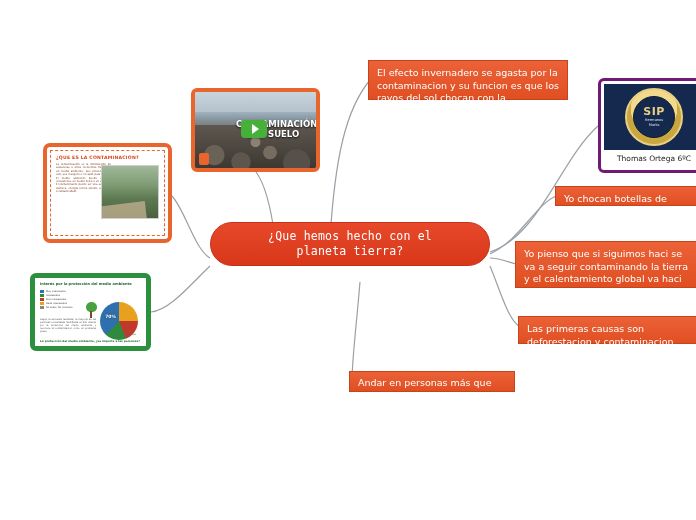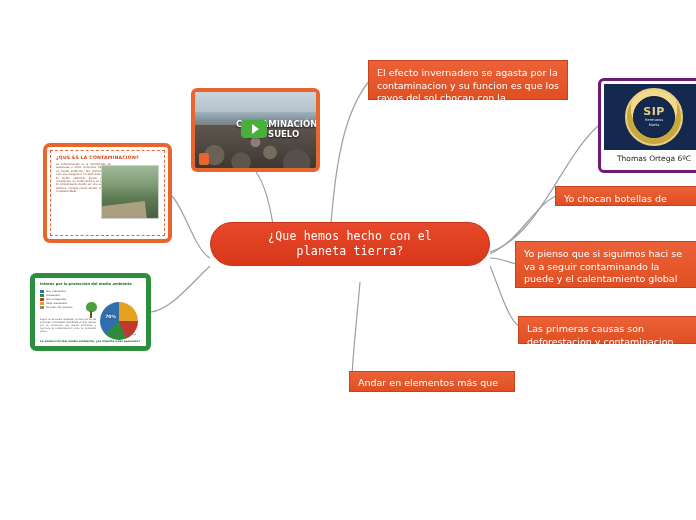--- a/index.html
+++ b/index.html
@@ -410,29 +410,29 @@
 
   <div class="note" style="left:368px; top:60px; width:200px; height:40px;">
     <span>El efecto invernadero se agasta por la contaminacion y su funcion es que los rayos del sol chocan con la atmosferico</span>
   </div>
 
   <div class="note" style="left:555px; top:186px; width:145px; height:20px;">
     <span>Yo chocan botellas de plastico y ta</span>
   </div>
 
   <div class="note" style="left:515px; top:241px; width:185px; height:47px;">
-    <span>Yo pienso que si siguimos haci se va a seguir contaminando la puede y el calentamiento global va subir la temperatura</span>
+    <span>Yo pienso que si siguimos haci se va a seguir contaminando la tierra y el calentamiento global va haci la temperatura</span>
   </div>
 
   <div class="note" style="left:518px; top:316px; width:180px; height:28px;">
     <span>Las primeras causas son deforestacion y contaminacion por el petroleo</span>
   </div>
 
   <div class="note" style="left:349px; top:371px; width:166px; height:21px; padding-top:5px;">
-    <span>Andar en elementos más que en un auto</span>
+    <span>Andar en personas más que en un auto</span>
   </div>
 
   <div class="card" id="card-contaminacion">
     <div class="slide-a">
       <div class="slide-a-title">¿QUE ES LA CONTAMINACION?</div>
       <div class="slide-a-body">La contaminación es la introducción de sustancias u otros elementos físicos en un medio ambiente, que provocan que este sea inseguro o no apto para su uso. El medio ambiente puede ser un ecosistema, un medio físico o un ser vivo. El contaminante puede ser una sustancia química, energía (como sonido, calor, luz o radiactividad).</div>
       <div class="slide-a-photo"></div>
     </div>
   </div>
 

